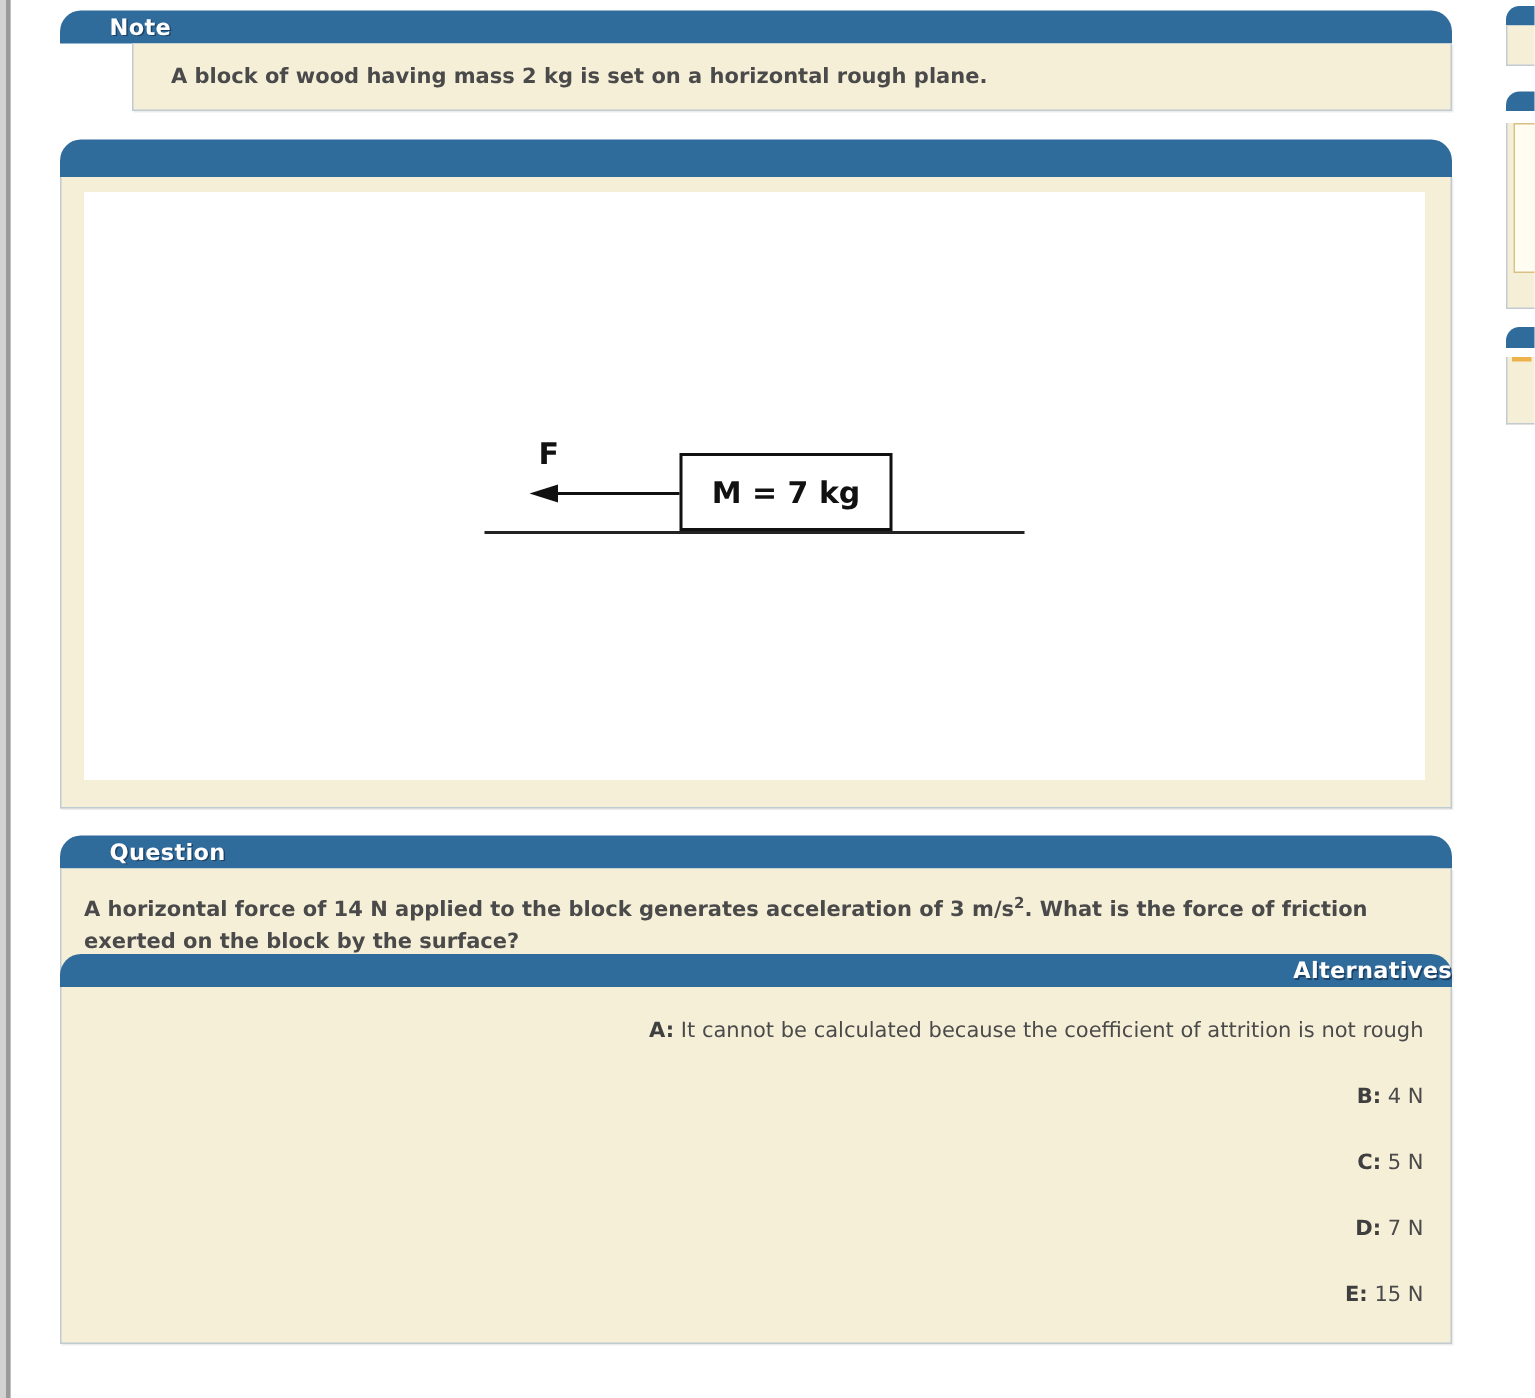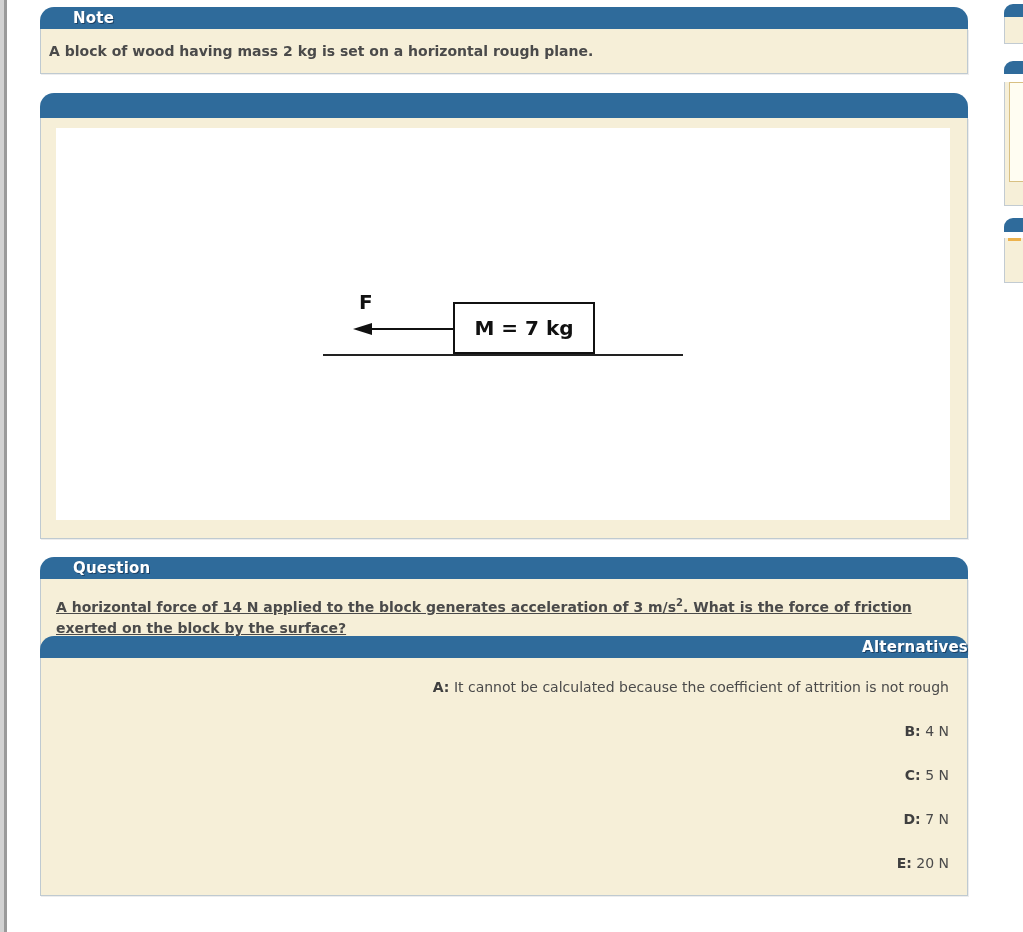--- a/index.html
+++ b/index.html
@@ -27,21 +27,21 @@
     background:#f6efd8;
     border:1px solid #bfcad1;border-top:none;
     box-sizing:border-box;
     color:#4a4a4a;font-size:14px;
     box-shadow:1px 1px 0 rgba(0,0,0,0.07);
   }
   .h22{height:22px;line-height:23px;}
 
   
   .note-panel{top:7px;}
-  .note-body{height:45px;line-height:45px;padding-left:8px;font-weight:bold;}
+  .note-body{height:45px;line-height:45px;padding-left:25px;font-weight:bold;margin-left:48px;}
 
   
   .figure-panel{top:93px;}
   .figure-header{height:25px;}
   .figure-body{height:421px;position:relative;}
   .figure-canvas{
     position:absolute;top:10px;left:15px;right:17px;bottom:18px;
     background:#ffffff;
   }
   .diagram{
@@ -67,21 +67,21 @@
     font-size:20px;font-weight:bold;color:#111;
   }
   .ground-line{
     position:absolute;left:0;top:58px;width:360px;height:2px;background:#222;
   }
 
   
   .question-panel{top:557px;}
   .question-body{
     min-height:75px;padding:13px 15px 12px 15px;
-    font-weight:bold;line-height:21px;text-decoration:underline;
+    font-weight:bold;line-height:21px;
   }
   .question-body sup{font-size:10px;}
 
   
   .alt-panel{top:636px;text-align:right;}
   .alt-body{height:238px;padding:21px 18px 0 18px;}
   .alt-option{margin-bottom:28px;line-height:16px;cursor:default;}
   .alt-label{font-weight:bold;color:#3f3f3f;}
   .alt-text{color:#4a4a4a;}
 
@@ -158,21 +158,21 @@
     <div class="alt-option">
       <span class="alt-label">C:</span>
       <span class="alt-text">5 N</span>
     </div>
     <div class="alt-option">
       <span class="alt-label">D:</span>
       <span class="alt-text">7 N</span>
     </div>
     <div class="alt-option">
       <span class="alt-label">E:</span>
-      <span class="alt-text">20 N</span>
+      <span class="alt-text">15 N</span>
     </div>
   </div>
 </div>
 
 <div class="mini mini1">
   <div class="mini-header"></div>
   <div class="mini-body"></div>
 </div>
 <div class="mini mini2">
   <div class="mini-header"></div>

